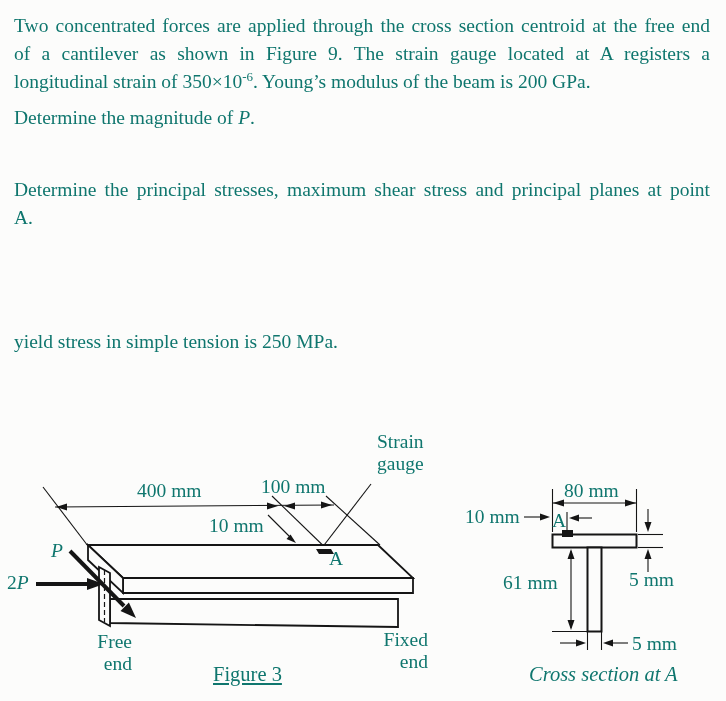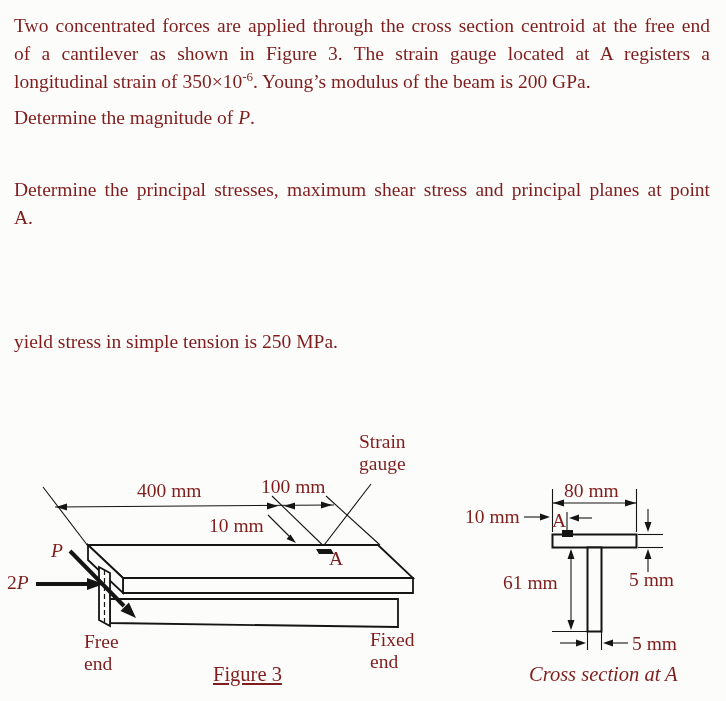--- a/index.html
+++ b/index.html
@@ -1,46 +1,46 @@
 <!DOCTYPE html>
 <html><head>
 <meta charset="utf-8">
 <style>
   html,body { margin:0; padding:0; }
   .page {
     position:relative; width:726px; height:701px;
-    background:#fcfcfb; color:#7f1d1d;
+    background:#fcfcfb; color:#0f766e;
     font-family:"Liberation Serif", serif;
     overflow:hidden;
   }
   .line {
     position:absolute; left:14px; right:16px;
     height:28px; line-height:28px; font-size:19.5px;
     white-space:normal;
   }
   .just { text-align:justify; text-align-last:justify; }
   .line sup { font-size:13px; line-height:0; vertical-align:super; }
   .it { font-style:italic; }
   .lbl {
     position:absolute; font-size:19.5px; line-height:22px;
     white-space:nowrap;
   }
   .lbl .row { display:block; }
-  .ctr { text-align:left; }
+  .ctr { text-align:right; }
   .caption { font-size:20.5px; text-decoration:underline; }
   .cs-caption { font-size:20.5px; }
   svg.art { position:absolute; left:0; top:0; }
 </style>
 </head>
 <body>
 
 <div class="page">
 
   <div class="line just" style="top:12px">Two concentrated forces are applied through the cross section centroid at the free end</div>
-  <div class="line just" style="top:40px">of a cantilever as shown in Figure 3. The strain gauge located at A registers a</div>
+  <div class="line just" style="top:40px">of a cantilever as shown in Figure 9. The strain gauge located at A registers a</div>
   <div class="line" style="top:68px"><span>longitudinal strain of 350×10</span><sup>-6</sup><span>. Young’s modulus of the beam is 200 GPa.</span></div>
 
   <div class="line just" style="top:176px">Determine the principal stresses, maximum shear stress and principal planes at point</div>
 
   <div class="line" style="top:104px"><span>Determine the magnitude of </span><span class="it">P</span><span>.</span></div>
   <div class="line" style="top:204px">A.</div>
 
   <div class="line" style="top:328px">yield stress in simple tension is 250 MPa.</div>
 
   <svg class="art" width="726" height="701" viewBox="0 0 726 701">
@@ -112,21 +112,21 @@
       <polygon points="569,518 579,514.5 579,521.5"></polygon>
       <polygon points="648,532 644.5,522 651.5,522"></polygon>
       <polygon points="648,549 644.5,559 651.5,559"></polygon>
       <polygon points="571,549 567.5,559 574.5,559"></polygon>
       <polygon points="571,630 567.5,620 574.5,620"></polygon>
       <polygon points="586,643 576,639.5 576,646.5"></polygon>
       <polygon points="603,643 613,639.5 613,646.5"></polygon>
     </g>
   </svg>
 
-  <div class="lbl" style="left:359px; top:431px;font-family:Liberation Serif, serif;">
+  <div class="lbl" style="left:377px; top:431px;font-family:Liberation Serif, serif;">
     <span class="row">Strain</span>
     <span class="row">gauge</span>
   </div>
   <span class="lbl" style="left:137px; top:480px;">400 mm</span>
   <span class="lbl" style="left:261px; top:476px;">100 mm</span>
   <span class="lbl" style="left:209px; top:515px;">10 mm</span>
   <span class="lbl it" style="left:51px; top:540px;">P</span>
   <span class="lbl" style="left:7px; top:572px;"><span>2</span><span class="it">P</span></span>
   <span class="lbl" style="left:329px; top:548px;">A</span>
   <div class="lbl ctr" style="left:84px; top:631px; width:48px;">

